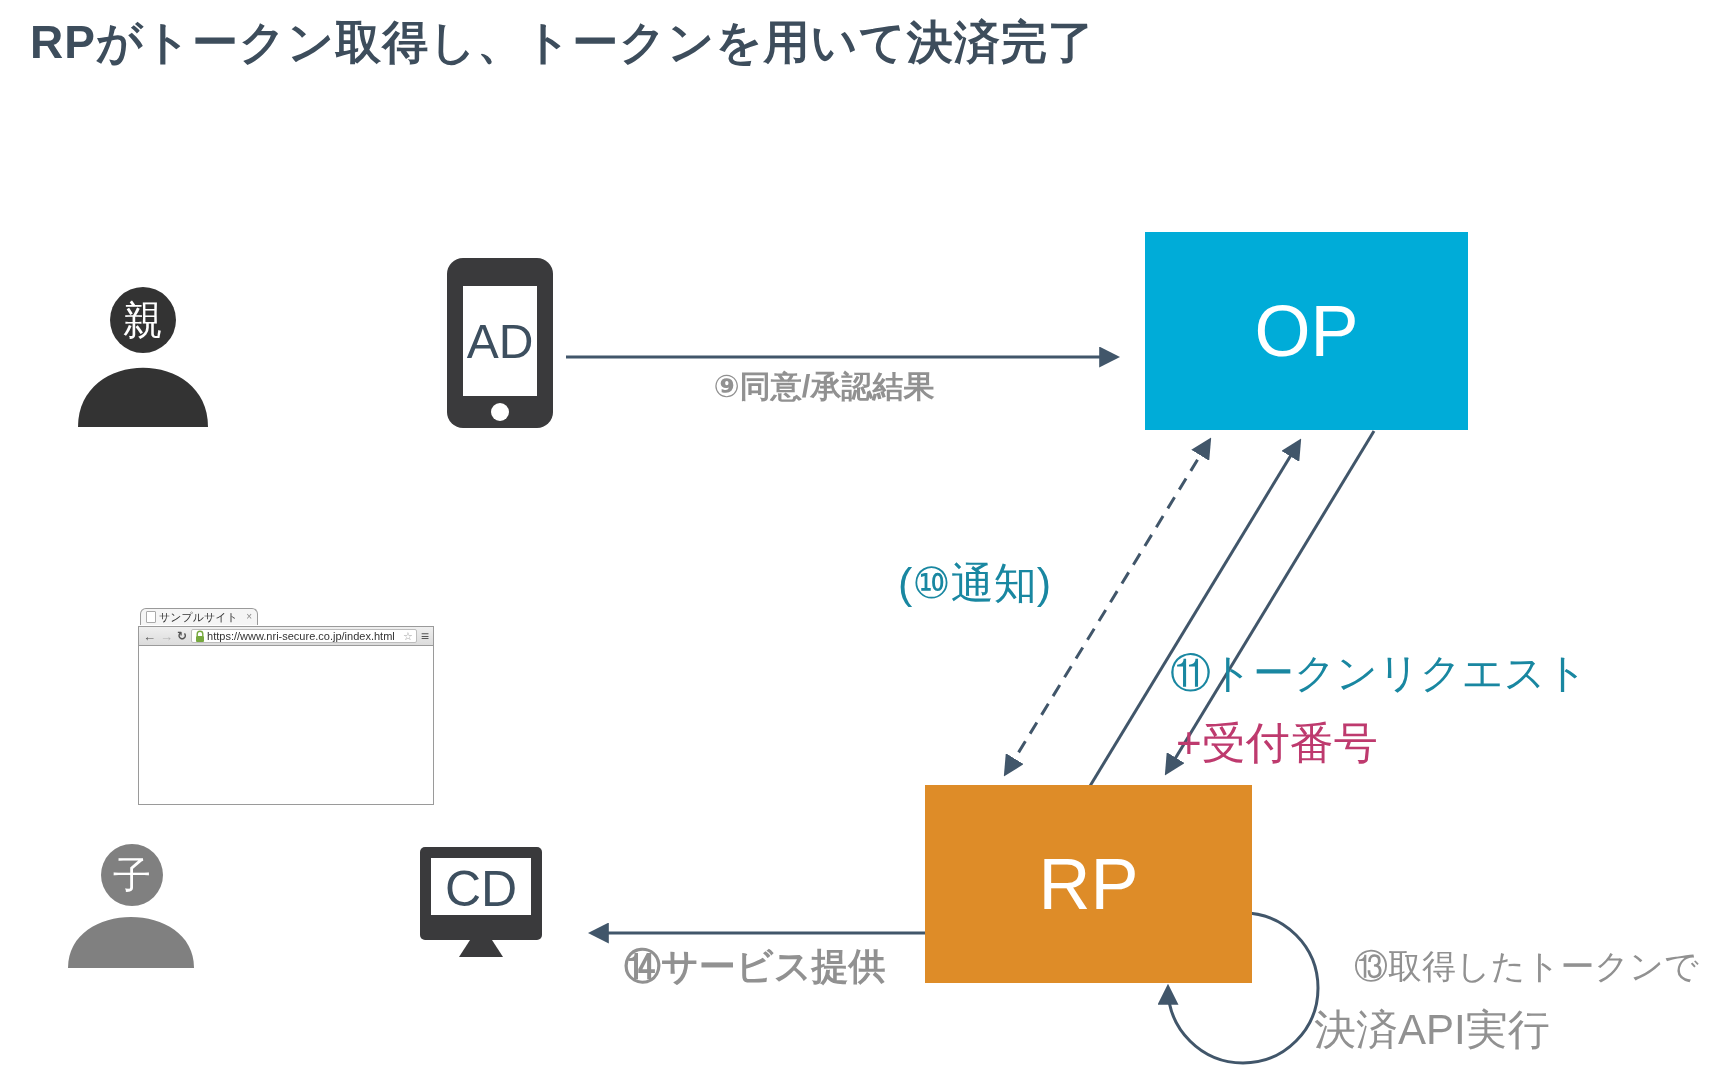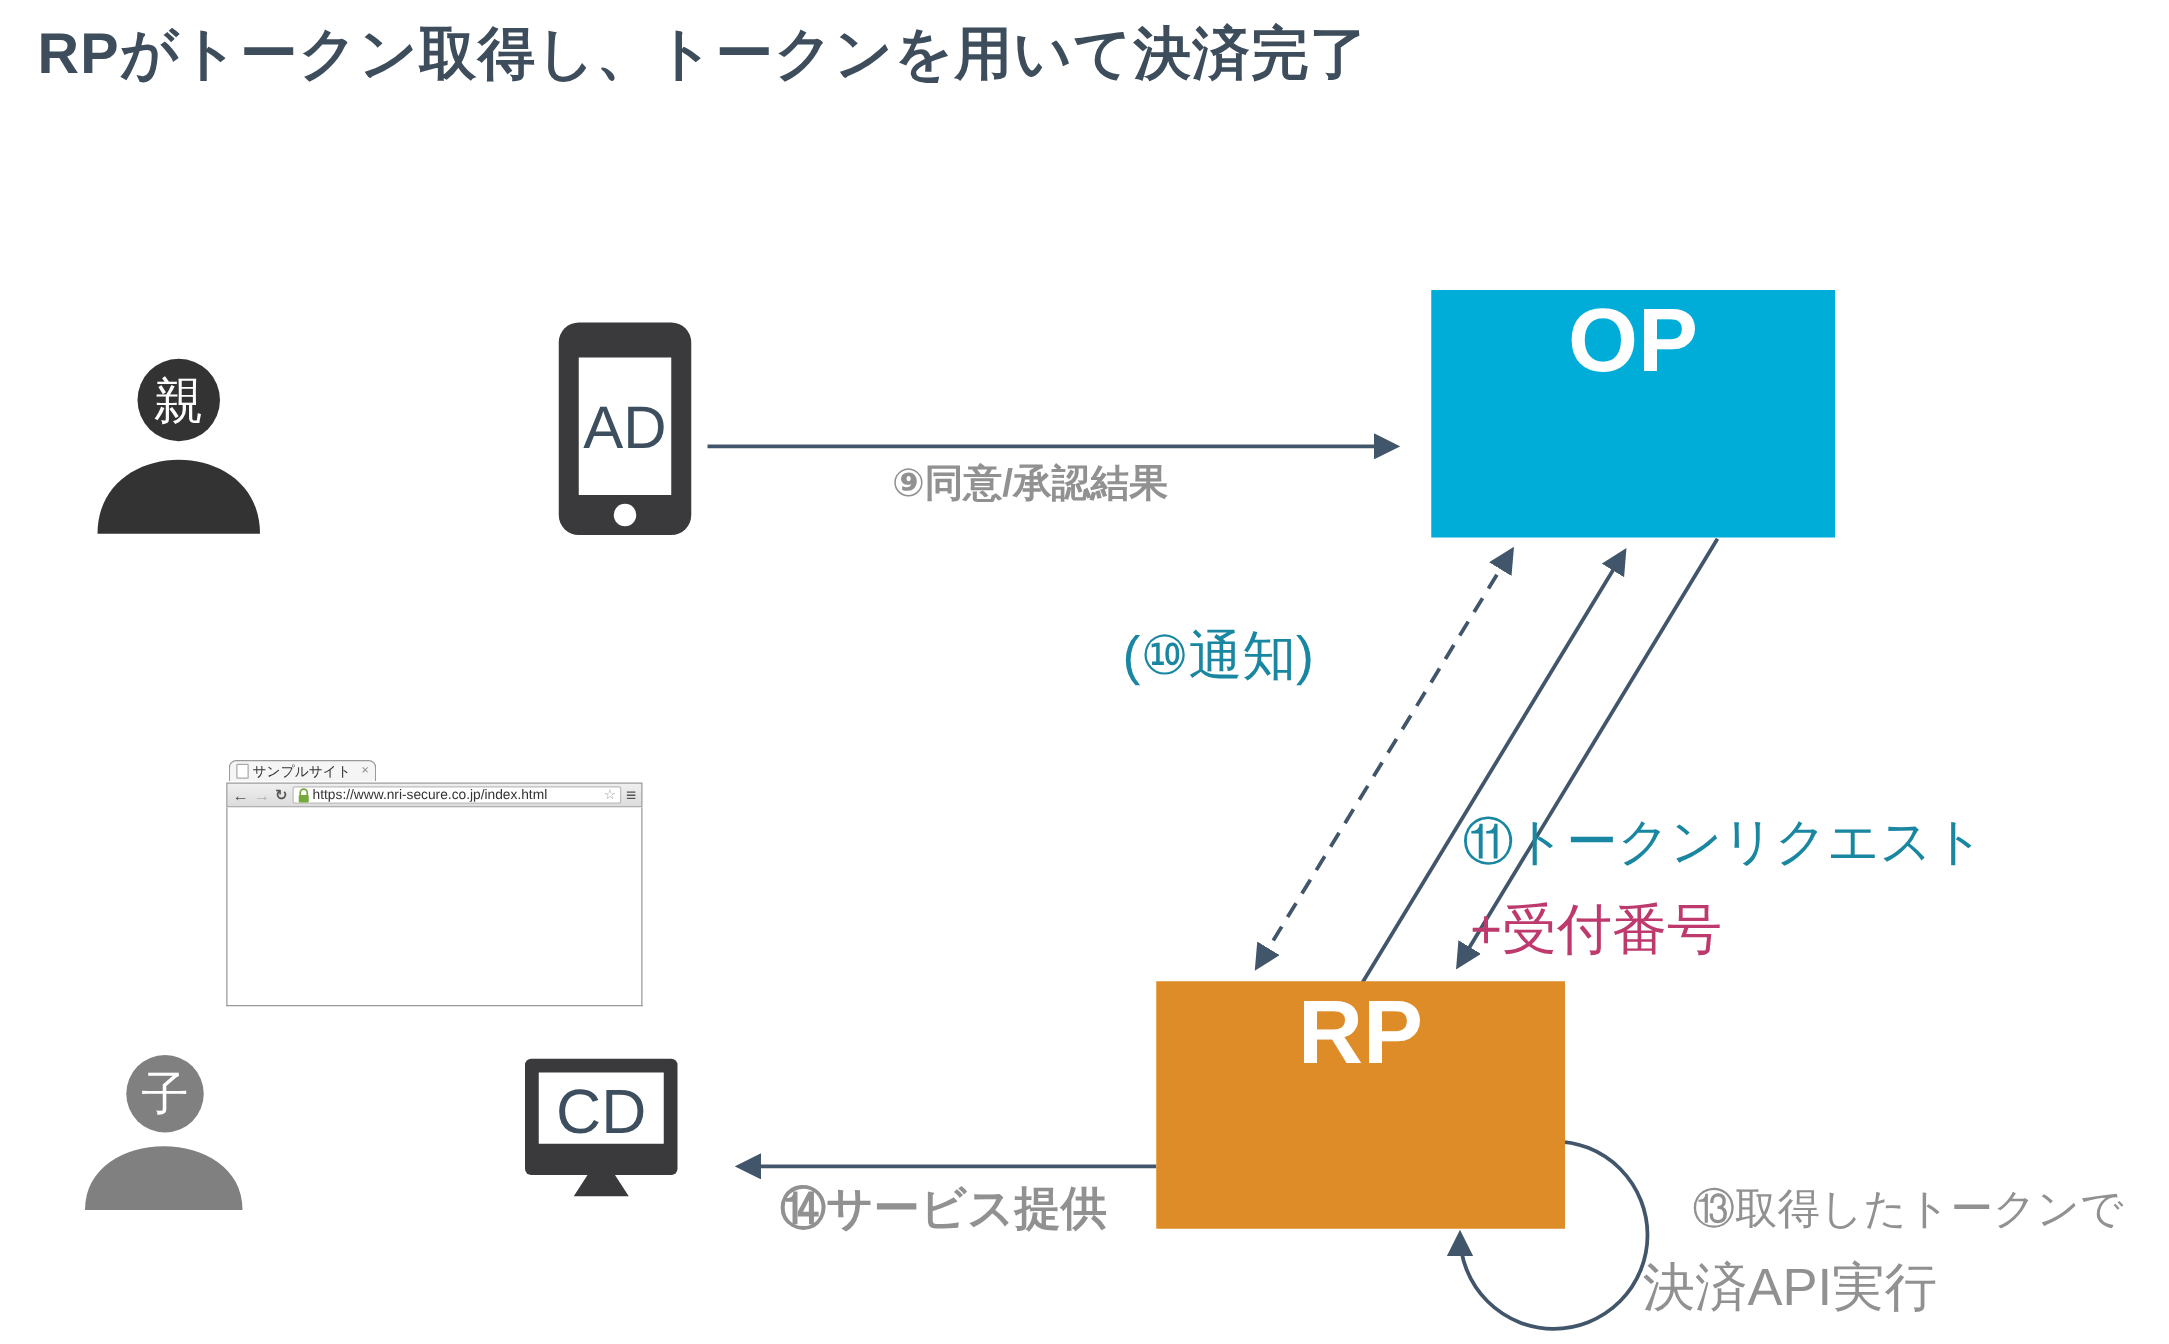--- a/index.html
+++ b/index.html
@@ -6,37 +6,37 @@
   .canvas{
     position:relative;width:1735px;height:1075px;overflow:hidden;background:#ffffff;
     font-family:"Liberation Sans","DejaVu Sans",sans-serif;
   }
   .title{
     position:absolute;left:26px;top:8px;margin:4px;
     font-size:46px;font-weight:bold;color:#3D4D5C;letter-spacing:1px;white-space:nowrap;
   }
   svg.shapes{position:absolute;left:0;top:0;}
   .box{
-    position:absolute;display:flex;justify-content:center;
-    color:#ffffff;font-size:72px;font-weight:700;
+    position:absolute;display:flex;align-items:center;justify-content:center;
+    color:#ffffff;font-size:72px;font-weight:400;
   }
   .box.op{left:1145px;top:232px;width:323px;height:198px;background:#00ACD8;}
   .box.rp{left:925px;top:785px;width:327px;height:198px;background:#DE8C28;}
   .lbl{position:absolute;white-space:nowrap;}
   .s9 {left:658px;top:366px;width:332px;text-align:center;font-size:31px;font-weight:bold;color:#919191;}
-  .s10{left:898px;top:496px;font-size:43px;color:#1987A1;}
+  .s10{left:898px;top:555px;font-size:43px;color:#1987A1;}
   .s11{left:1170px;top:646px;font-size:41px;color:#1987A1;}
   .s11b{left:1176px;top:714px;font-size:44px;color:#BE3A6E;}
   .s12{left:1290px;top:456px;font-size:41px;color:#1987A1;}
   .s13a{left:1314px;top:944px;font-size:34px;font-weight:500;color:#919191;margin-left:40px;}
   .s13b{left:1314px;top:1002px;font-size:42px;font-weight:500;color:#919191;}
   .s14{left:624px;top:942px;font-size:37px;font-weight:bold;color:#919191;}
 
   
-  .browser{position:absolute;left:138px;top:608px;width:333px;height:197px;font-family:"Liberation Sans","DejaVu Sans",sans-serif;margin-left:43px;}
+  .browser{position:absolute;left:138px;top:608px;width:296px;height:197px;font-family:"Liberation Sans","DejaVu Sans",sans-serif;}
   .tabrow{position:relative;height:18px;}
   .tab{
     position:absolute;left:2px;top:0;width:118px;height:17px;
     background:#f5f5f5;border:1px solid #9a9a9a;border-bottom:none;
     border-radius:6px 6px 0 0;display:flex;align-items:center;gap:3px;padding:0 5px;box-sizing:border-box;
   }
   .tabicon{width:8px;height:10px;background:#ffffff;border:1px solid #aaaaaa;border-radius:1px;flex:0 0 auto;}
   .tabtitle{font-size:11px;color:#333333;white-space:nowrap;overflow:hidden;}
   .tabclose{margin-left:auto;font-size:10px;color:#8a8a8a;line-height:1;}
   .toolbar{

